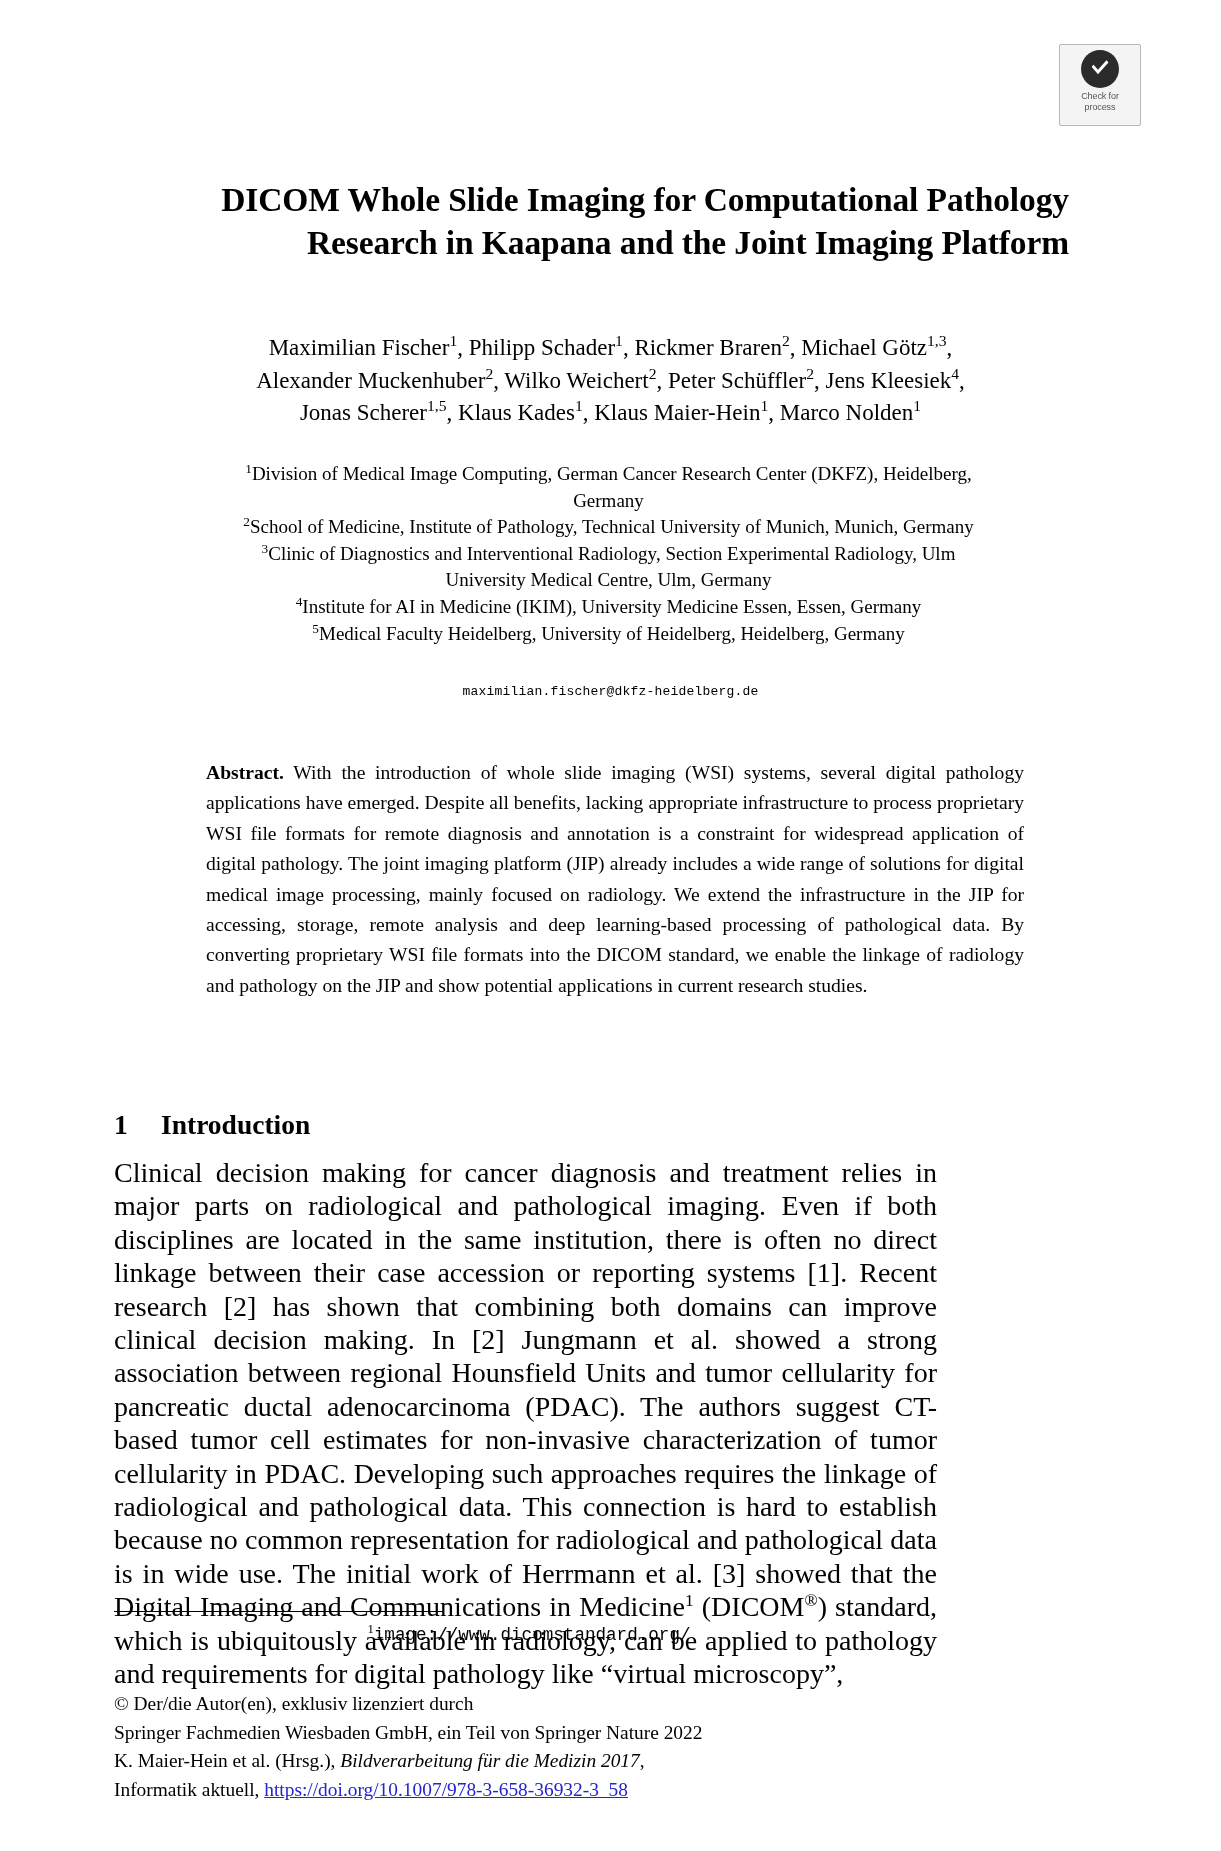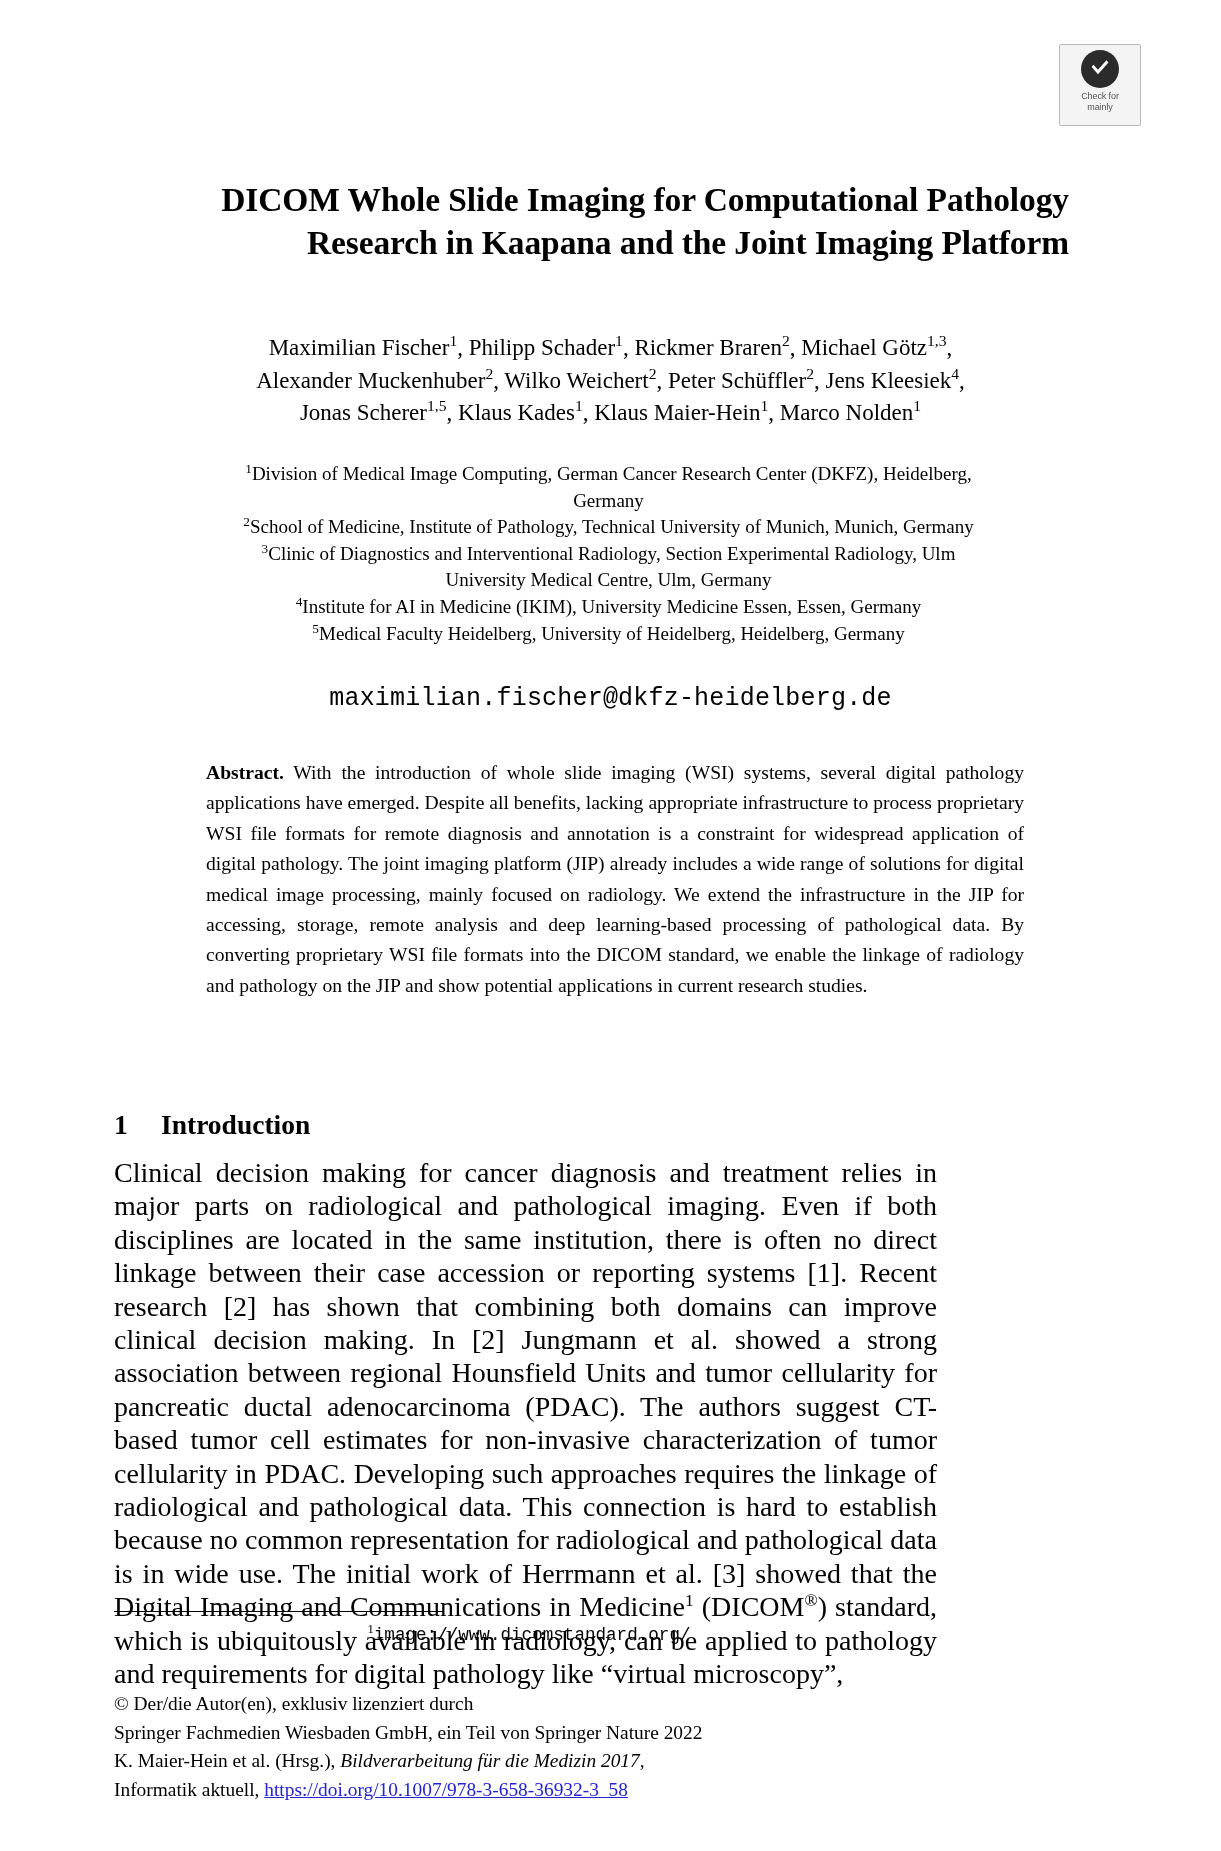--- a/index.html
+++ b/index.html
@@ -115,21 +115,21 @@
     vertical-align: super;
     line-height: 0;
   }
   .email {
     position: absolute;
     top: 684px;
     left: 110px;
     width: 1001px;
     text-align: center;
     font-family: "Liberation Mono", "DejaVu Sans Mono", monospace;
-    font-size: 25px;
+    font-size: 13px;
     letter-spacing: 0.2px;
   }
 
   
   .abstract {
     position: absolute;
     top: 758px;
     left: 206px;
     width: 818px;
     font-size: 19.6px;
@@ -219,21 +219,21 @@
 </style>
 </head>
 <body>
 
 <div class="page">
 
   <div class="crossmark">
     <span class="crossmark-circle"></span>
     <div class="crossmark-label">
       <span>Check for</span><br>
-      <span>mainly</span>
+      <span>process</span>
     </div>
   </div>
 
   <h1 class="title">DICOM Whole Slide Imaging for Computational Pathology Research in Kaapana and the Joint Imaging Platform</h1>
 
   <div class="authors">Maximilian Fischer<sup>1</sup>, Philipp Schader<sup>1</sup>, Rickmer Braren<sup>2</sup>, Michael Götz<sup>1,3</sup>,<br>Alexander Muckenhuber<sup>2</sup>, Wilko Weichert<sup>2</sup>, Peter Schüffler<sup>2</sup>, Jens Kleesiek<sup>4</sup>,<br>Jonas Scherer<sup>1,5</sup>, Klaus Kades<sup>1</sup>, Klaus Maier-Hein<sup>1</sup>, Marco Nolden<sup>1</sup></div>
 
   <div class="affiliations"><sup>1</sup>Division of Medical Image Computing, German Cancer Research Center (DKFZ), Heidelberg,<br>Germany<br><sup>2</sup>School of Medicine, Institute of Pathology, Technical University of Munich, Munich, Germany<br><sup>3</sup>Clinic of Diagnostics and Interventional Radiology, Section Experimental Radiology, Ulm<br>University Medical Centre, Ulm, Germany<br><sup>4</sup>Institute for AI in Medicine (IKIM), University Medicine Essen, Essen, Germany<br><sup>5</sup>Medical Faculty Heidelberg, University of Heidelberg, Heidelberg, Germany</div>
 
   <div class="email">maximilian.fischer@dkfz-heidelberg.de</div>

